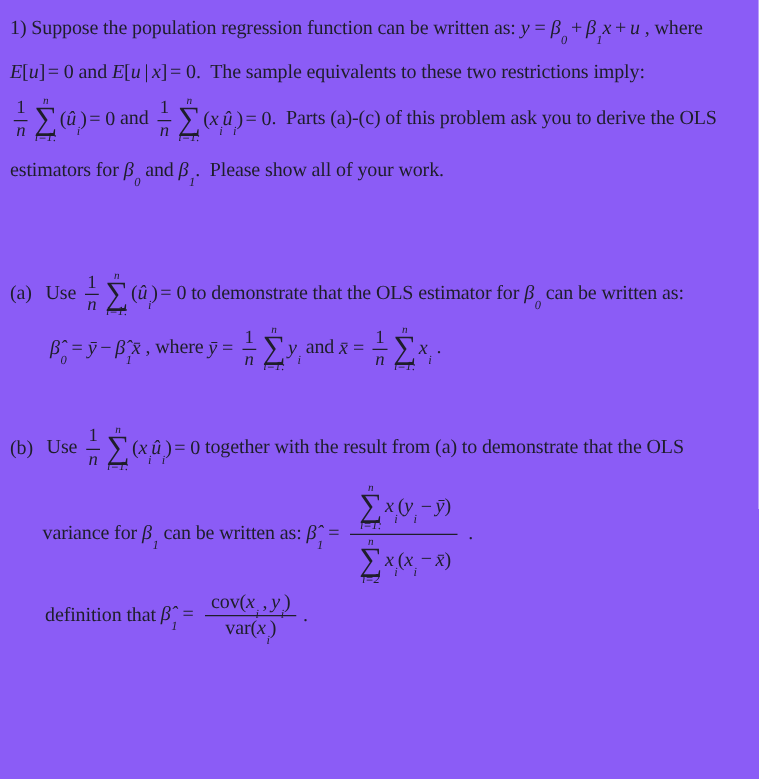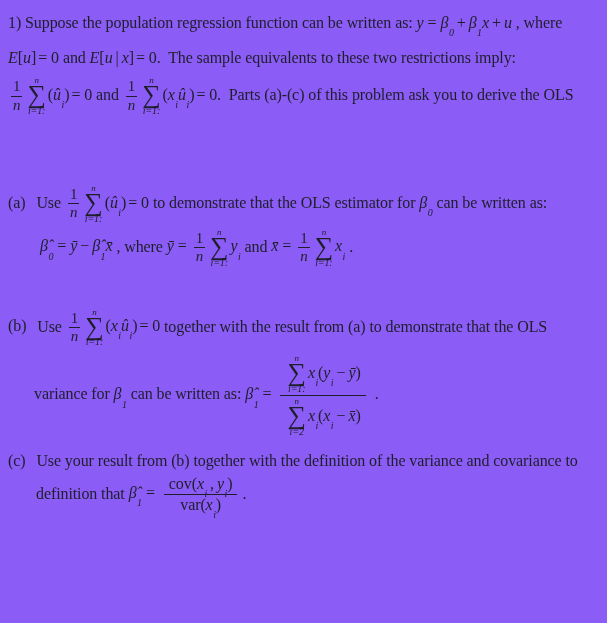--- a/index.html
+++ b/index.html
@@ -88,20 +88,26 @@
     <span><span class="frac frac-small">
           <span class="fr-top r">1</span>
           <span class="fr-bot m">n</span>
         </span><span class="bigsum">
           <span class="sum-top">n</span>
           <span class="sum-mid">∑</span>
           <span class="sum-bot">i=1:</span>
         </span><span class="r">(</span><span class="m">x</span><sub>i</sub><span class="m">û</span><sub>i</sub><span class="r">)</span><span class="r eq0">= 0</span></span><span class="t">.  Parts (a)-(c) of this problem ask you to derive the OLS</span>
   </div>
 
+  <div class="line l4">
+    <span class="t">estimators for</span>
+    <span><span class="m">β</span><sub>0</sub></span>
+    <span class="t">and</span>
+    <span><span class="m">β</span><sub>1</sub></span><span class="t">.  Please show all of your work.</span>
+  </div>
 
   <div class="line la1">
     <span class="t plabel">(a)</span>
     <span class="t">Use</span>
     <span><span class="frac frac-small">
           <span class="fr-top r">1</span>
           <span class="fr-bot m">n</span>
         </span><span class="bigsum">
           <span class="sum-top">n</span>
           <span class="sum-mid">∑</span>
@@ -161,24 +167,20 @@
             </span><span class="m">x</span><sub>i</sub><span class="r">(</span><span class="m">y</span><sub>i</sub><span class="r op">−</span><span class="m">ȳ</span><span class="r">)</span></span>
           <span class="fr-bot"><span class="bigsum">
               <span class="sum-top">n</span>
               <span class="sum-mid">∑</span>
               <span class="sum-bot">i=2</span>
             </span><span class="m">x</span><sub>i</sub><span class="r">(</span><span class="m">x</span><sub>i</sub><span class="r op">−</span><span class="m">x̄</span><span class="r">)</span></span>
         </span></span>
     <span class="t">.</span>
   </div>
 
-  <div class="line lc1">
-    <span class="t plabel">(c)</span>
-    <span class="t">Use your result from (b) together with the definition of the variance and covariance to</span>
-  </div>
 
   <div class="line lc2">
     <span class="t">definition that</span>
     <span><span class="m">β̂</span><sub>1</sub><span class="r eq">=</span><span class="frac bigfrac">
           <span class="fr-top"><span class="r">cov</span><span class="r">(</span><span class="m">x</span><sub>i</sub><span class="r op">,</span><span class="m">y</span><sub>i</sub><span class="r">)</span></span>
           <span class="fr-bot"><span class="r">var</span><span class="r">(</span><span class="m">x</span><sub>i</sub><span class="r">)</span></span>
         </span></span><span class="t">.</span>
   </div>
 
 </div>

